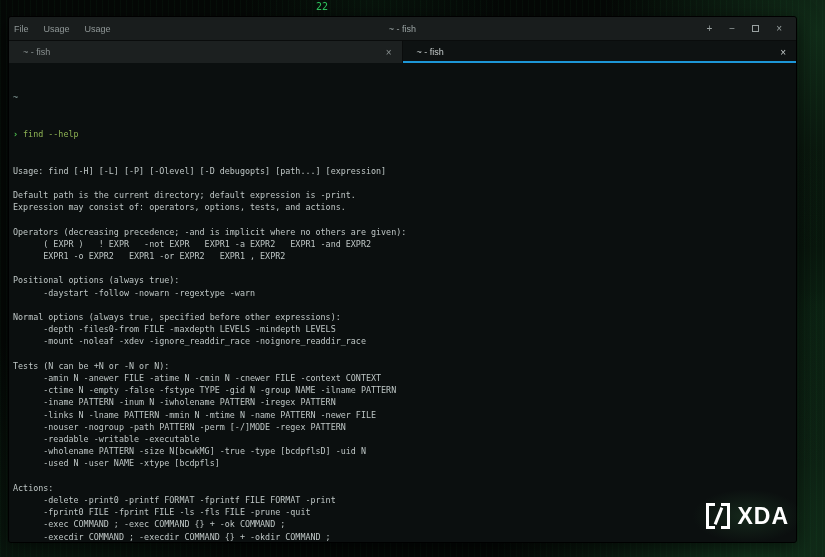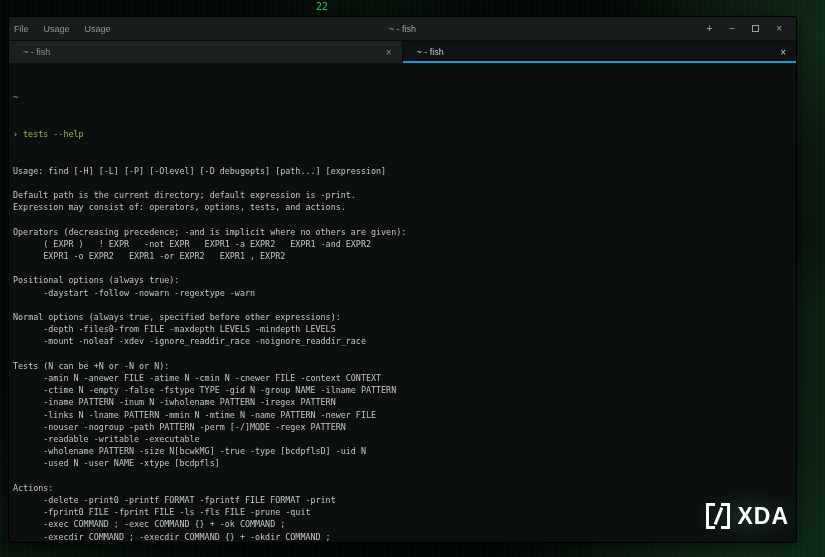--- a/index.html
+++ b/index.html
@@ -93,21 +93,21 @@
         <span class="tab-close">×</span>
       </div>
       <div class="tab active">
         <span class="tab-label">~ - fish</span>
         <span class="tab-close">×</span>
       </div>
     </div>
 
     <div class="terminal">
       <div class="term-line cwd-line">~</div>
-      <div class="term-line"><span class="prompt-sym">›</span><span class="cmd-text">tests --help</span></div>
+      <div class="term-line"><span class="prompt-sym">›</span><span class="cmd-text">find --help</span></div>
       <div><div class="term-line">Usage: find [-H] [-L] [-P] [-Olevel] [-D debugopts] [path...] [expression]</div><div class="term-line"></div><div class="term-line">Default path is the current directory; default expression is -print.</div><div class="term-line">Expression may consist of: operators, options, tests, and actions.</div><div class="term-line"></div><div class="term-line">Operators (decreasing precedence; -and is implicit where no others are given):</div><div class="term-line">      ( EXPR )   ! EXPR   -not EXPR   EXPR1 -a EXPR2   EXPR1 -and EXPR2</div><div class="term-line">      EXPR1 -o EXPR2   EXPR1 -or EXPR2   EXPR1 , EXPR2</div><div class="term-line"></div><div class="term-line">Positional options (always true):</div><div class="term-line">      -daystart -follow -nowarn -regextype -warn</div><div class="term-line"></div><div class="term-line">Normal options (always true, specified before other expressions):</div><div class="term-line">      -depth -files0-from FILE -maxdepth LEVELS -mindepth LEVELS</div><div class="term-line">      -mount -noleaf -xdev -ignore_readdir_race -noignore_readdir_race</div><div class="term-line"></div><div class="term-line">Tests (N can be +N or -N or N):</div><div class="term-line">      -amin N -anewer FILE -atime N -cmin N -cnewer FILE -context CONTEXT</div><div class="term-line">      -ctime N -empty -false -fstype TYPE -gid N -group NAME -ilname PATTERN</div><div class="term-line">      -iname PATTERN -inum N -iwholename PATTERN -iregex PATTERN</div><div class="term-line">      -links N -lname PATTERN -mmin N -mtime N -name PATTERN -newer FILE</div><div class="term-line">      -nouser -nogroup -path PATTERN -perm [-/]MODE -regex PATTERN</div><div class="term-line">      -readable -writable -executable</div><div class="term-line">      -wholename PATTERN -size N[bcwkMG] -true -type [bcdpflsD] -uid N</div><div class="term-line">      -used N -user NAME -xtype [bcdpfls]</div><div class="term-line"></div><div class="term-line">Actions:</div><div class="term-line">      -delete -print0 -printf FORMAT -fprintf FILE FORMAT -print</div><div class="term-line">      -fprint0 FILE -fprint FILE -ls -fls FILE -prune -quit</div><div class="term-line">      -exec COMMAND ; -exec COMMAND {} + -ok COMMAND ;</div><div class="term-line">      -execdir COMMAND ; -execdir COMMAND {} + -okdir COMMAND ;</div></div>
       
     </div>
 
   </div>
 
   <div class="xda">
     <span class="xda-icon">
       <span class="xb-l"></span>
       <span class="xb-s"></span>

